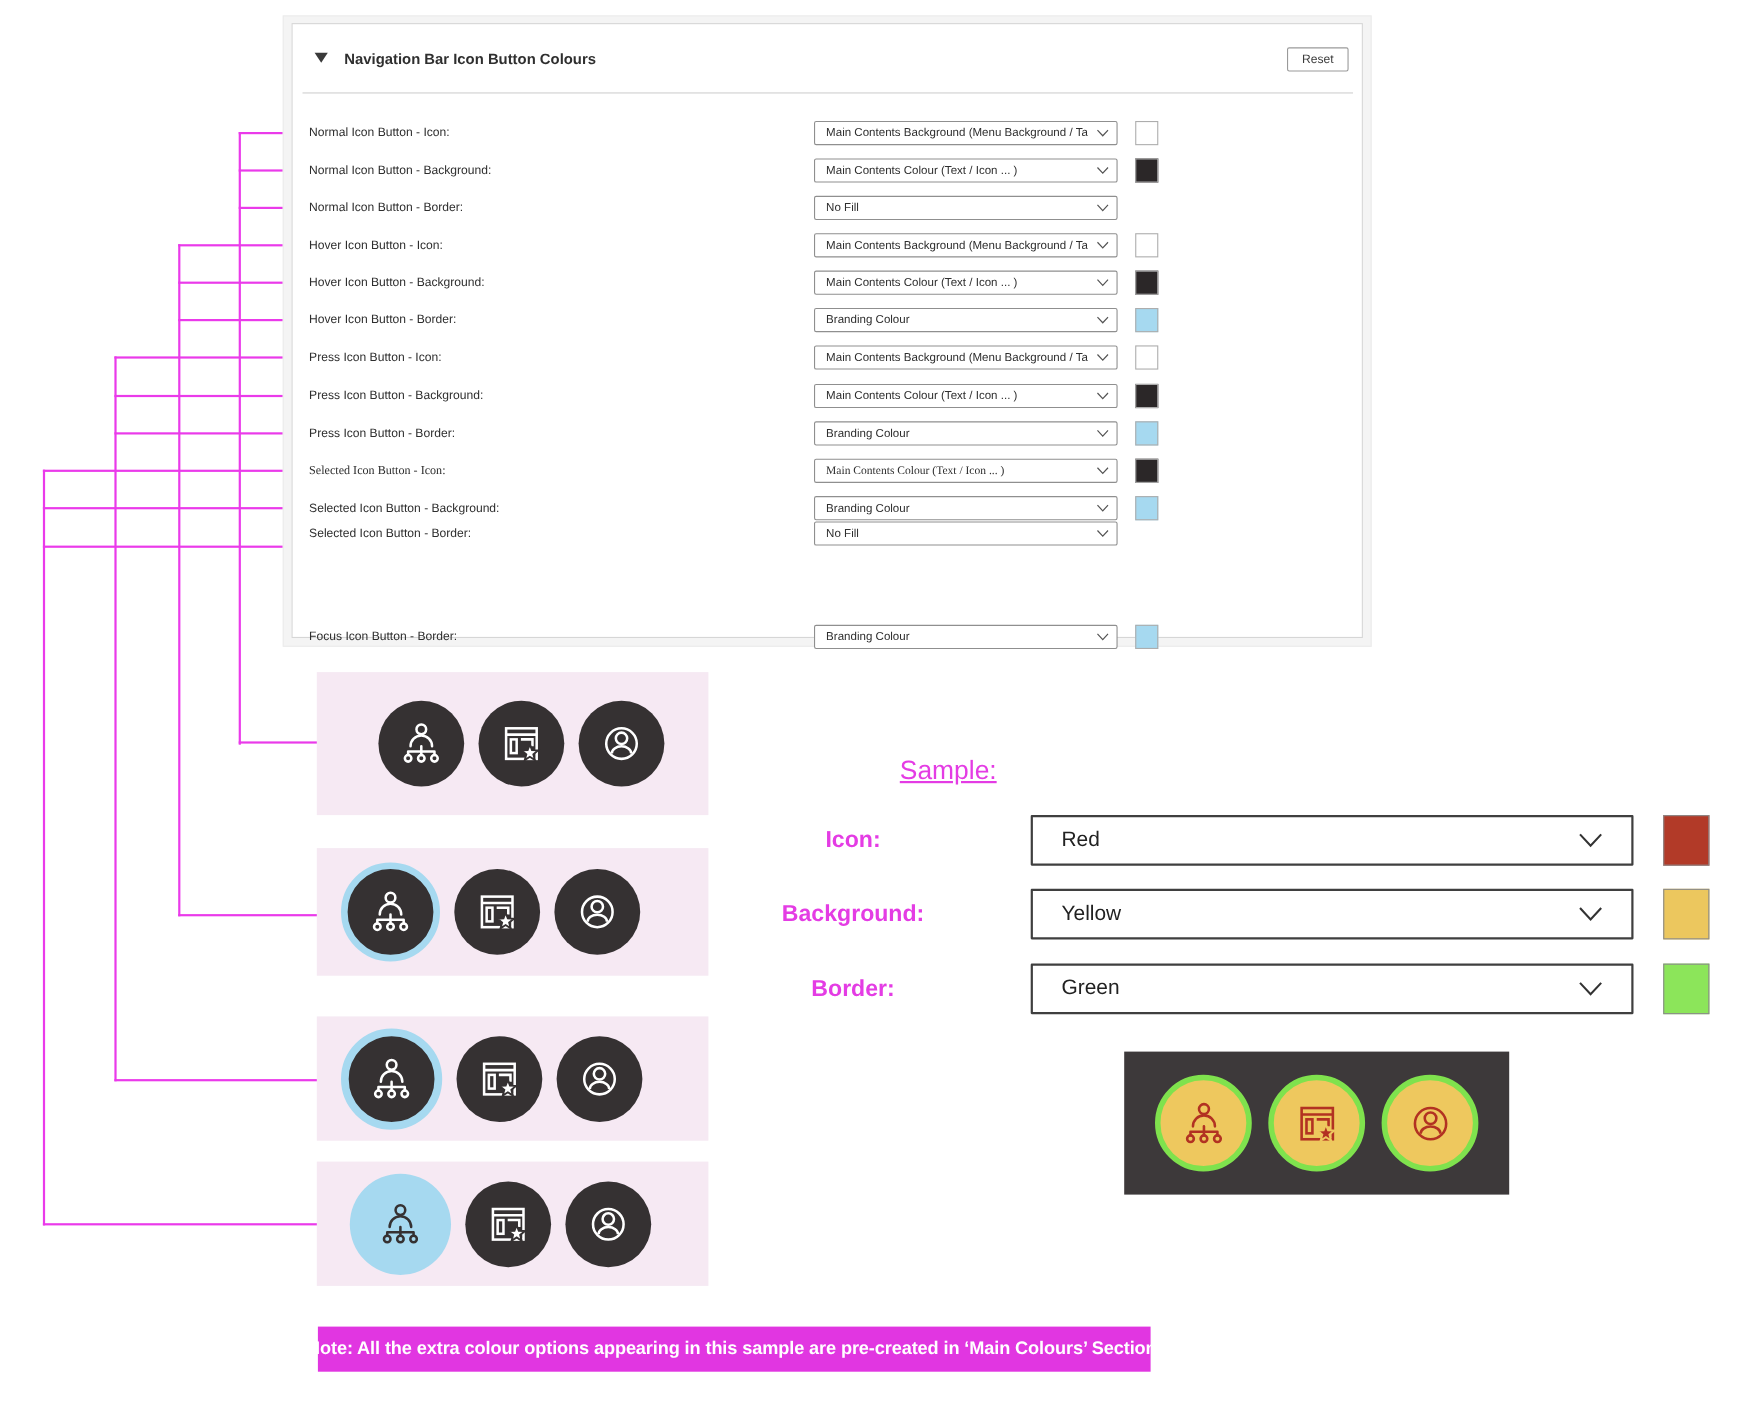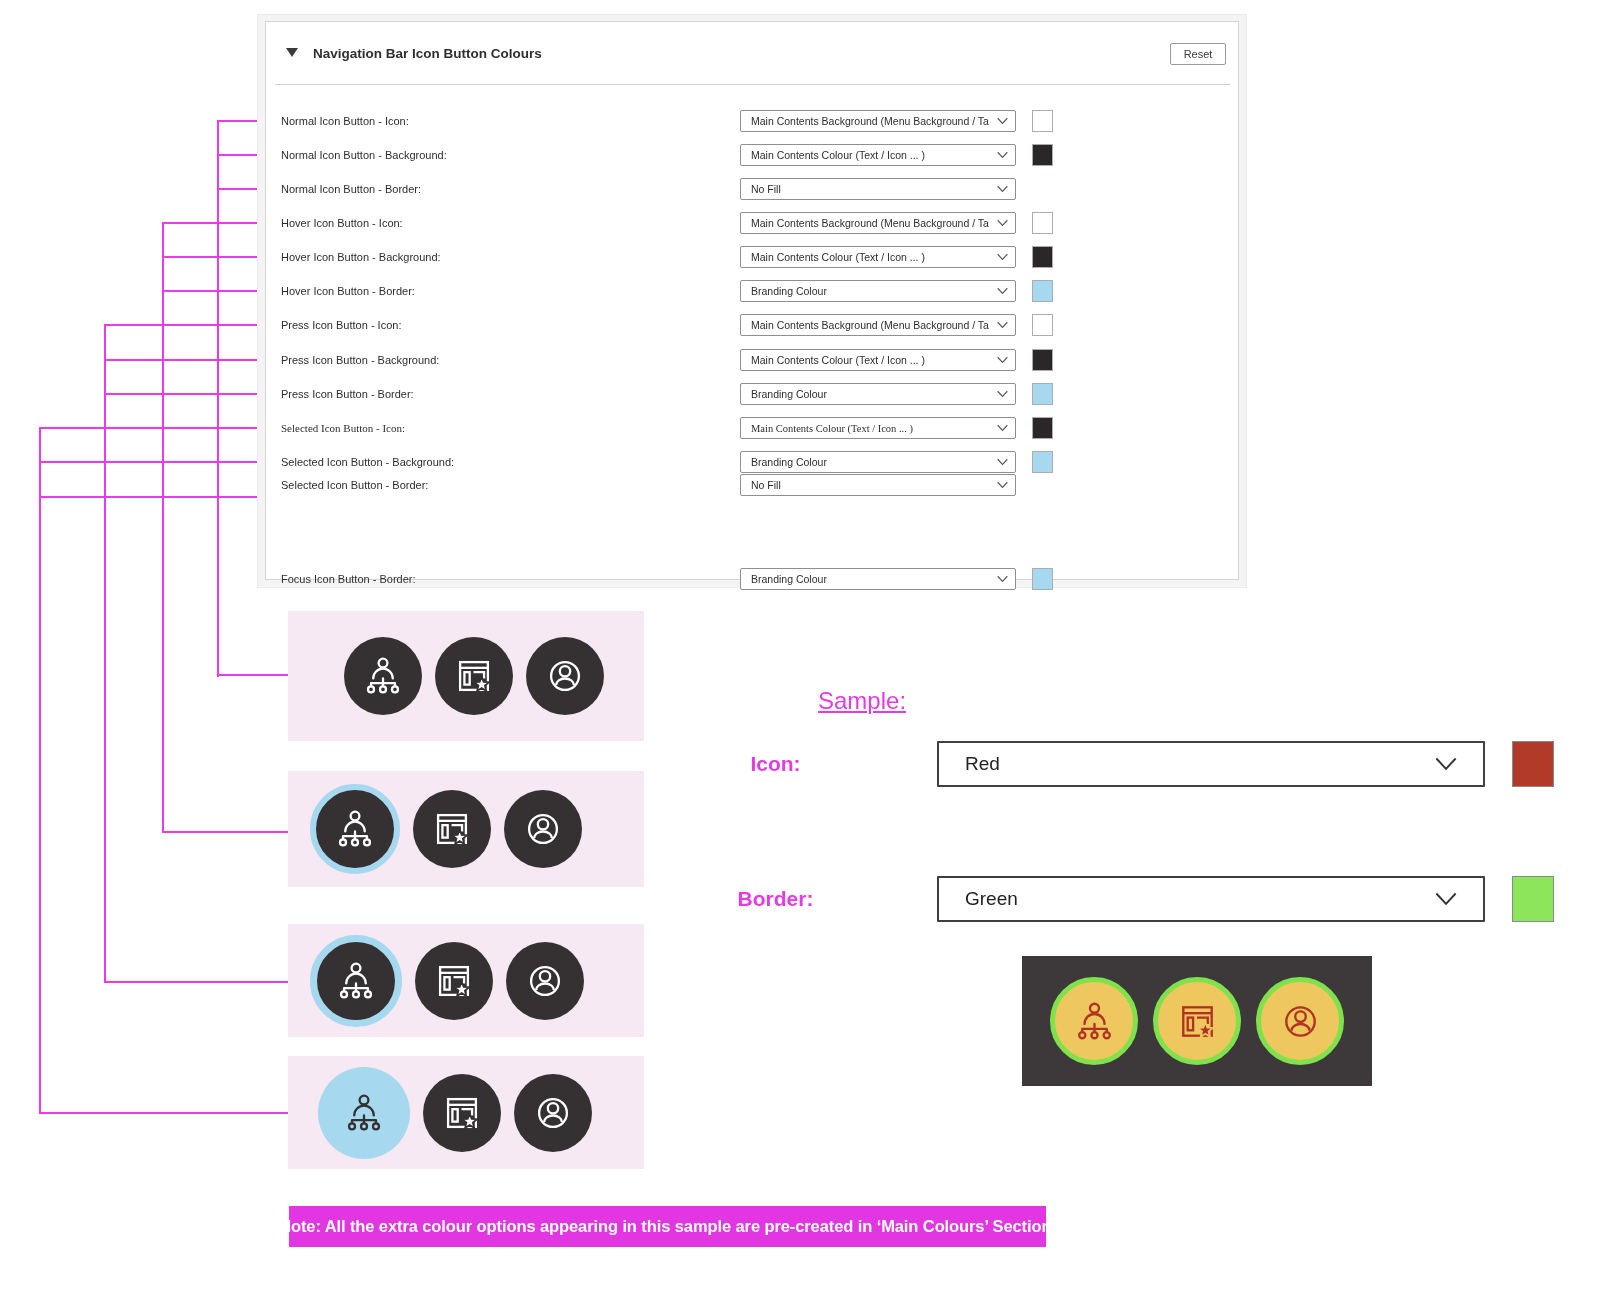--- a/index.html
+++ b/index.html
@@ -364,20 +364,30 @@
   <div class="srow" style="top:741px">
     <div class="slabel">Icon:</div>
     <div class="sdd">
       <span class="val">Red</span>
       <svg class="chev-l" viewBox="0 0 16 10">
           <polyline points="1,1 8,8.5 15,1" fill="none" stroke="currentColor" stroke-width="1.4"></polyline>
         </svg>
     </div>
     <div class="sswatch" style="background: rgb(178, 58, 40);"></div>
   </div>
+  <div class="srow" style="top:808px">
+    <div class="slabel">Background:</div>
+    <div class="sdd">
+      <span class="val">Yellow</span>
+      <svg class="chev-l" viewBox="0 0 16 10">
+          <polyline points="1,1 8,8.5 15,1" fill="none" stroke="currentColor" stroke-width="1.4"></polyline>
+        </svg>
+    </div>
+    <div class="sswatch" style="background: rgb(236, 199, 94);"></div>
+  </div>
   <div class="srow" style="top:876px">
     <div class="slabel">Border:</div>
     <div class="sdd">
       <span class="val">Green</span>
       <svg class="chev-l" viewBox="0 0 16 10">
           <polyline points="1,1 8,8.5 15,1" fill="none" stroke="currentColor" stroke-width="1.4"></polyline>
         </svg>
     </div>
     <div class="sswatch" style="background: rgb(140, 229, 90);"></div>
   </div>

